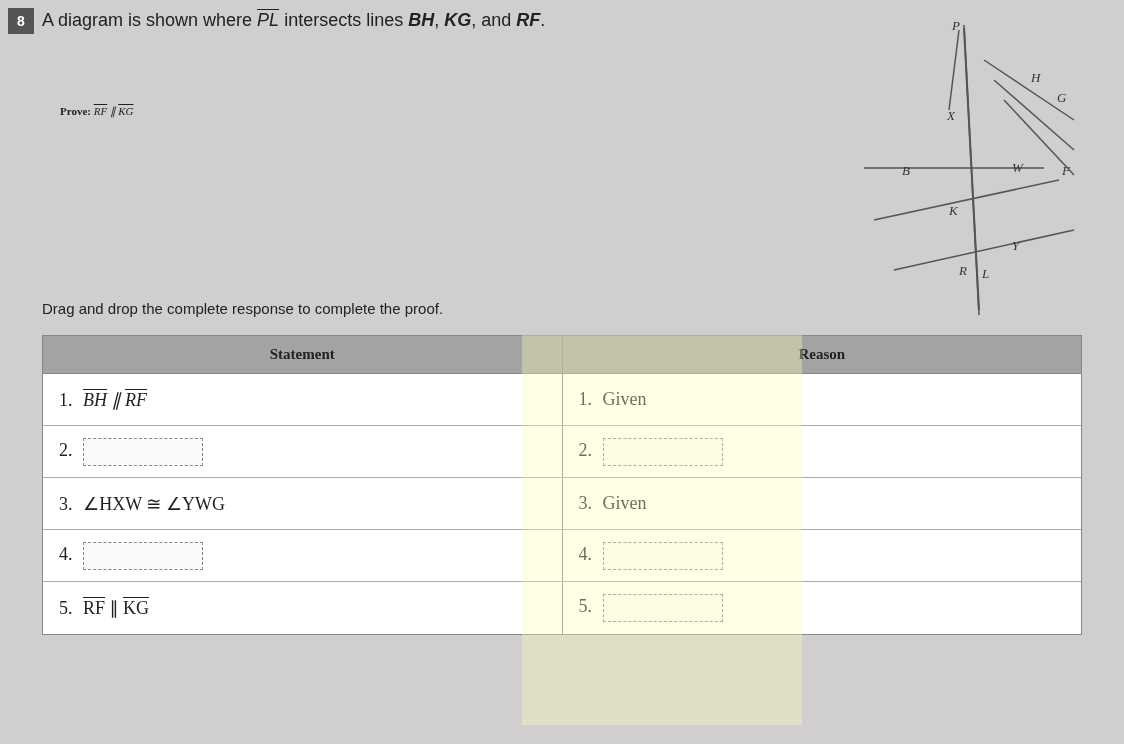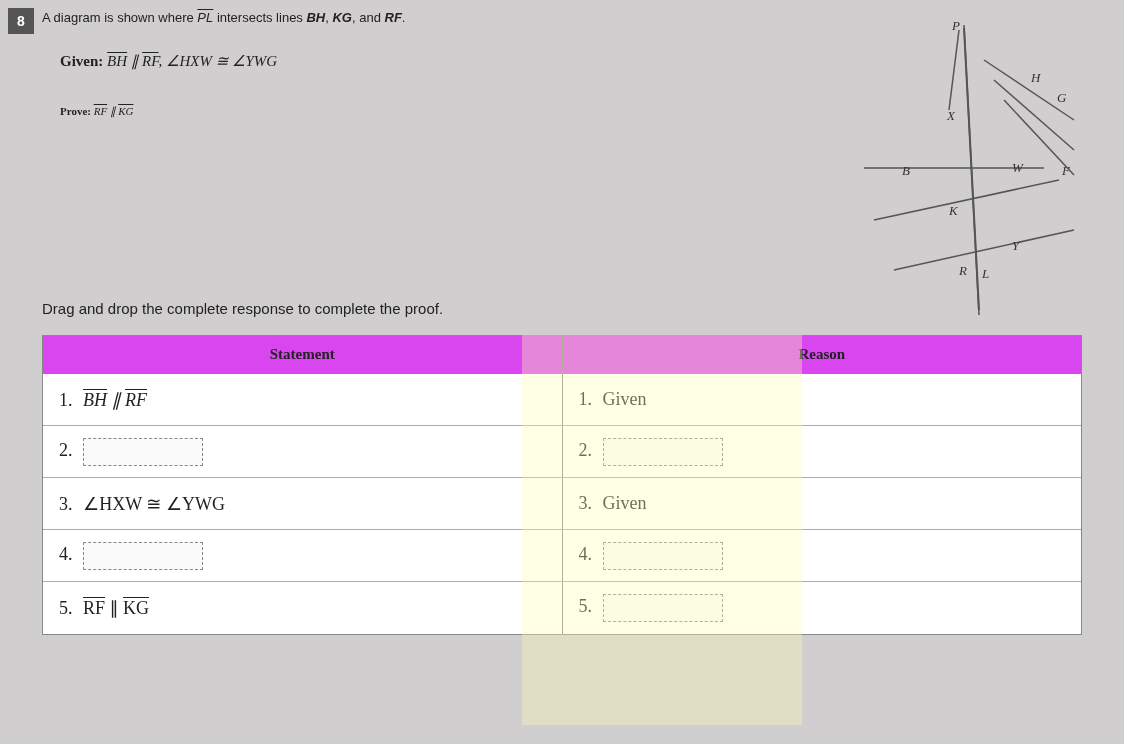--- a/index.html
+++ b/index.html
@@ -33,21 +33,21 @@
       top: 0;
       left: 0;
       width: 1124px;
       height: 744px;
     }
 
     .question-text {
       position: absolute;
       top: 10px;
       left: 42px;
-      font-size: 13px;
+      font-size: 18px;
       color: #222;
       font-family: Arial, sans-serif;
     }
 
     .given-section {
       position: absolute;
       top: 52px;
       left: 60px;
       font-size: 15px;
       color: #222;
@@ -85,21 +85,21 @@
       border-collapse: collapse;
     }
 
     .proof-table th {
       padding: 10px 16px;
       font-weight: bold;
       font-size: 15px;
       text-align: center;
       color: #222;
       border-bottom: 1px solid #888;
-      background: #d946ef;
+      background: #a3a3a3;
     }
 
     .proof-table th.statement-header {
       width: 50%;
       border-right: 1px solid #888;
     }
 
     .proof-table th.reason-header {
       width: 50%;
     }
@@ -175,26 +175,20 @@
 <div class="content-area">
 
   <div class="question-number">
     <span>8</span>
   </div>
 
   <div class="question-text">
     A diagram is shown where <span style="text-decoration:overline; font-style:italic;">PL</span> intersects lines <span style="font-style:italic; font-weight:bold;">BH</span>, <span style="font-style:italic; font-weight:bold;">KG</span>, and <span style="font-style:italic; font-weight:bold;">RF</span>.
   </div>
 
-  <div class="given-section">
-    <span style="font-weight:bold;">Given:</span>
-    <span style="font-style:italic;">
-      <span style="text-decoration:overline;">BH</span> ∥ <span style="text-decoration:overline;">RF</span>, ∠HXW ≅ ∠YWG
-    </span>
-  </div>
 
   <div class="prove-section">
     <span style="font-weight:bold;">Prove:</span>
     <span style="font-style:italic;">
       <span style="text-decoration:overline;">RF</span> ∥ <span style="text-decoration:overline;">KG</span>
     </span>
   </div>
 
   <div class="diagram-container">
     <svg class="diagram-svg" viewBox="0 0 320 300">

